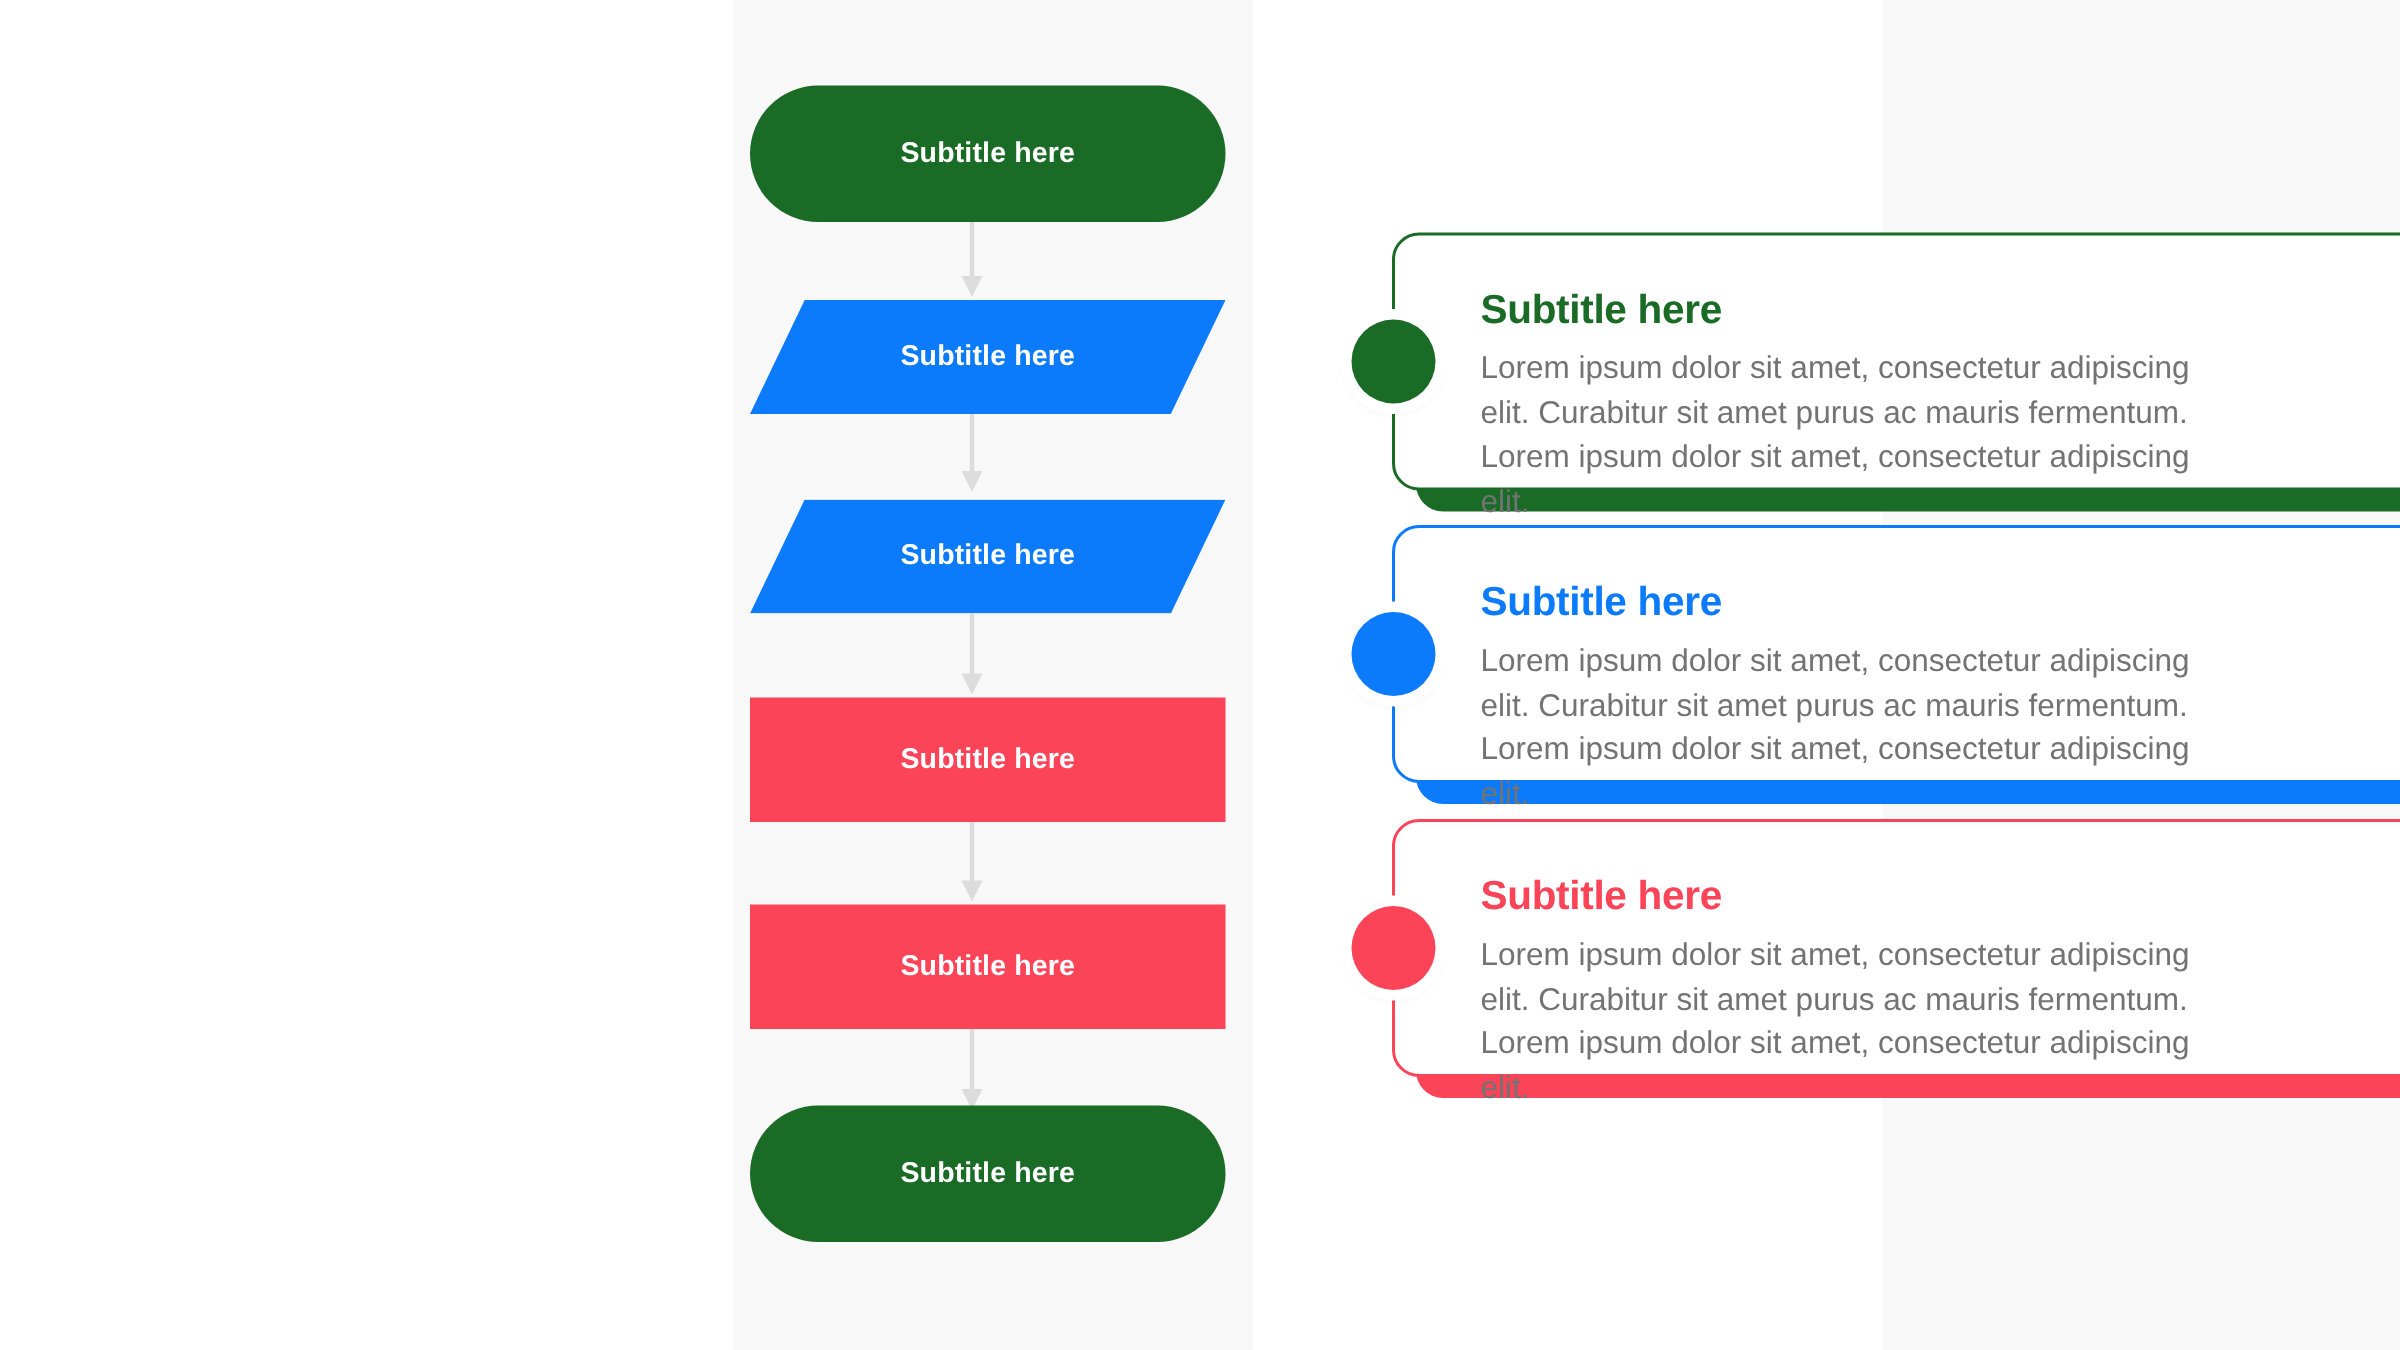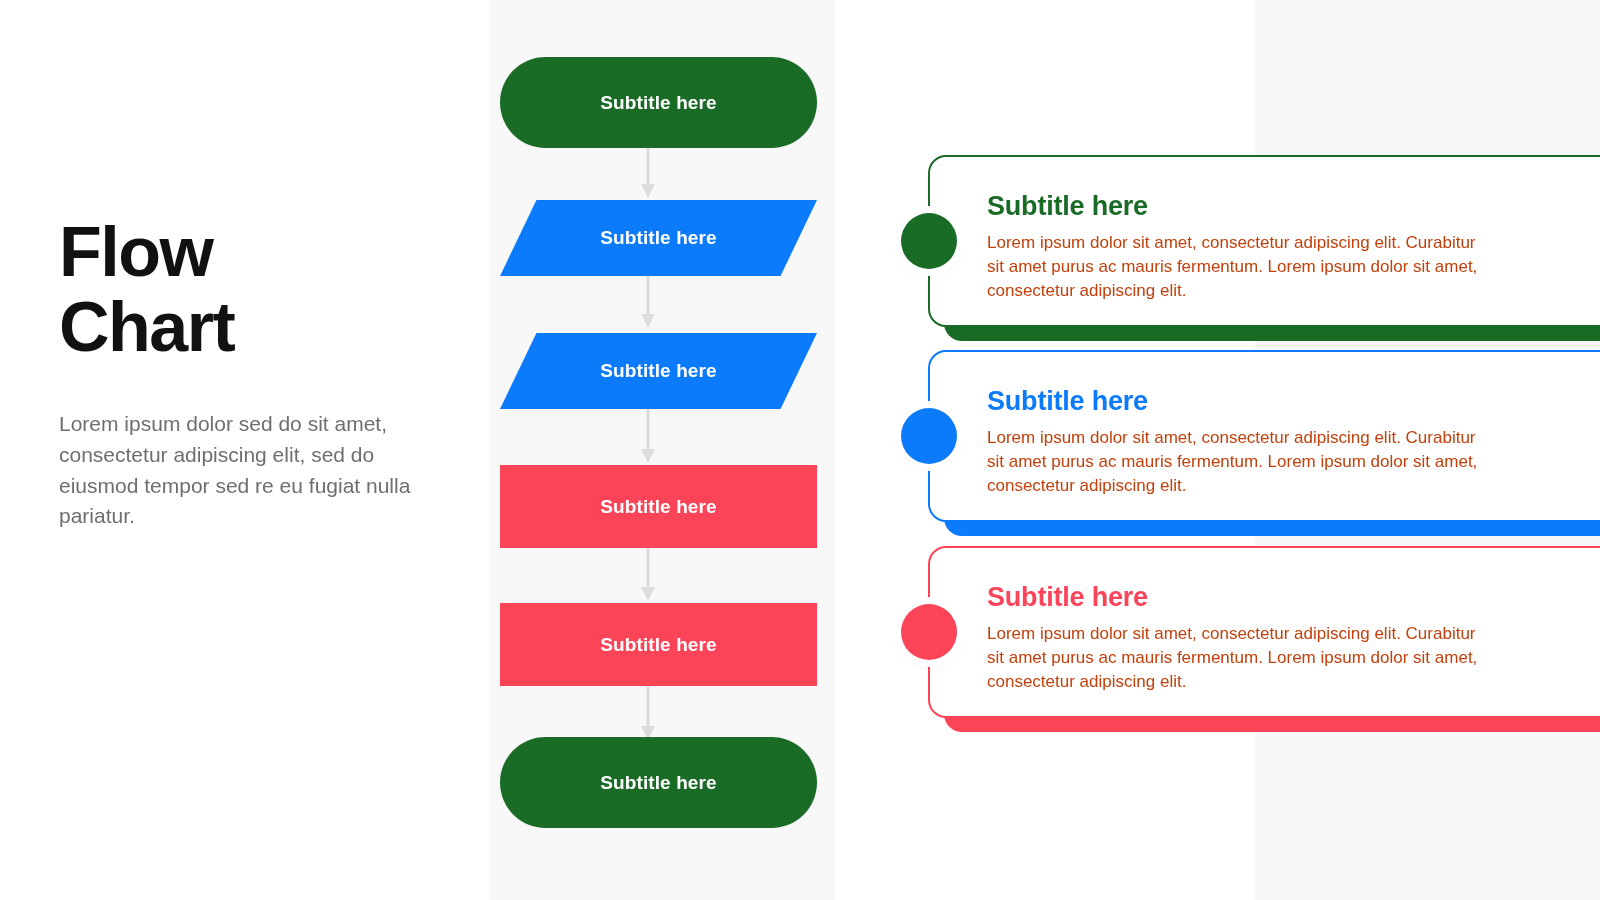--- a/index.html
+++ b/index.html
@@ -101,37 +101,32 @@
 
   .card-title {
     font-size:27px; font-weight:bold; letter-spacing:-.2px;
     margin-bottom:9px;
   }
   .ti-green { color:#1a6b26; }
   .ti-blue  { color:#0b7bfb; }
   .ti-red   { color:#fc4459; }
 
   .card-body {
-    font-size:17px; line-height:1.41; color:#c2410c;
+    font-size:21px; line-height:1.41; color:#737373;
     max-width:500px;
   }
 </style>
 </head>
 <body>
 
 <div id="stage">
 
   <div class="panel-mid"></div>
   <div class="panel-right"></div>
 
-  <div class="intro">
-    <div class="intro-title">Flow
-Chart</div>
-    <div class="intro-body">Lorem ipsum dolor sed do sit amet, consectetur adipiscing elit, sed do eiusmod tempor sed re eu fugiat nulla pariatur.</div>
-  </div>
 
   <div class="flow">
 
     <div class="node shape-pill fill-green" style="top:57px;height:91px;">
       <span class="node-label">Subtitle here</span>
     </div>
 
     <div class="arrow" style="top:148px;">
       <svg width="346" height="52" viewBox="0 0 346 52">
         <line x1="159" y1="0" x2="159" y2="37" stroke="#dcdcdc" stroke-width="3"></line>

